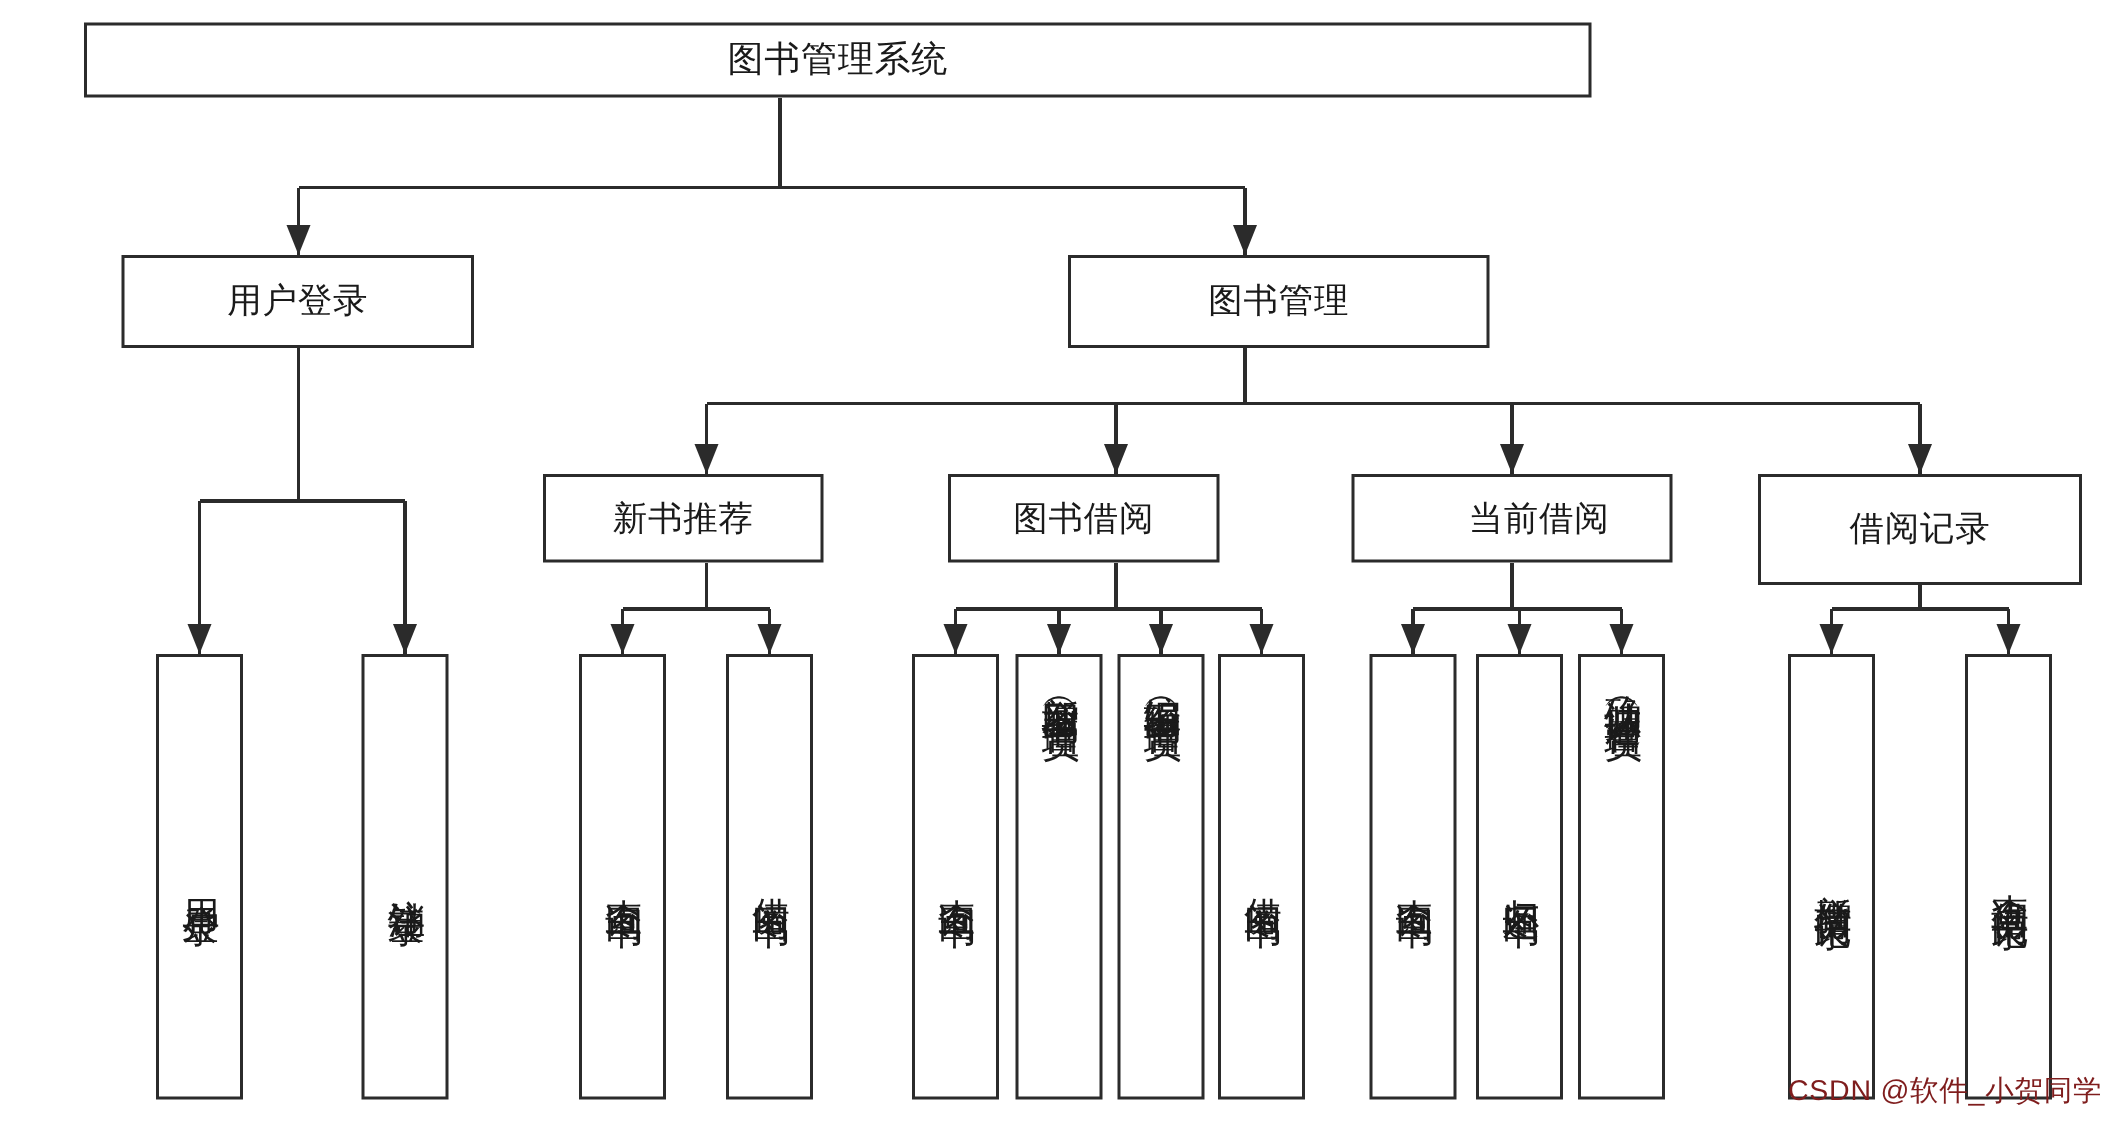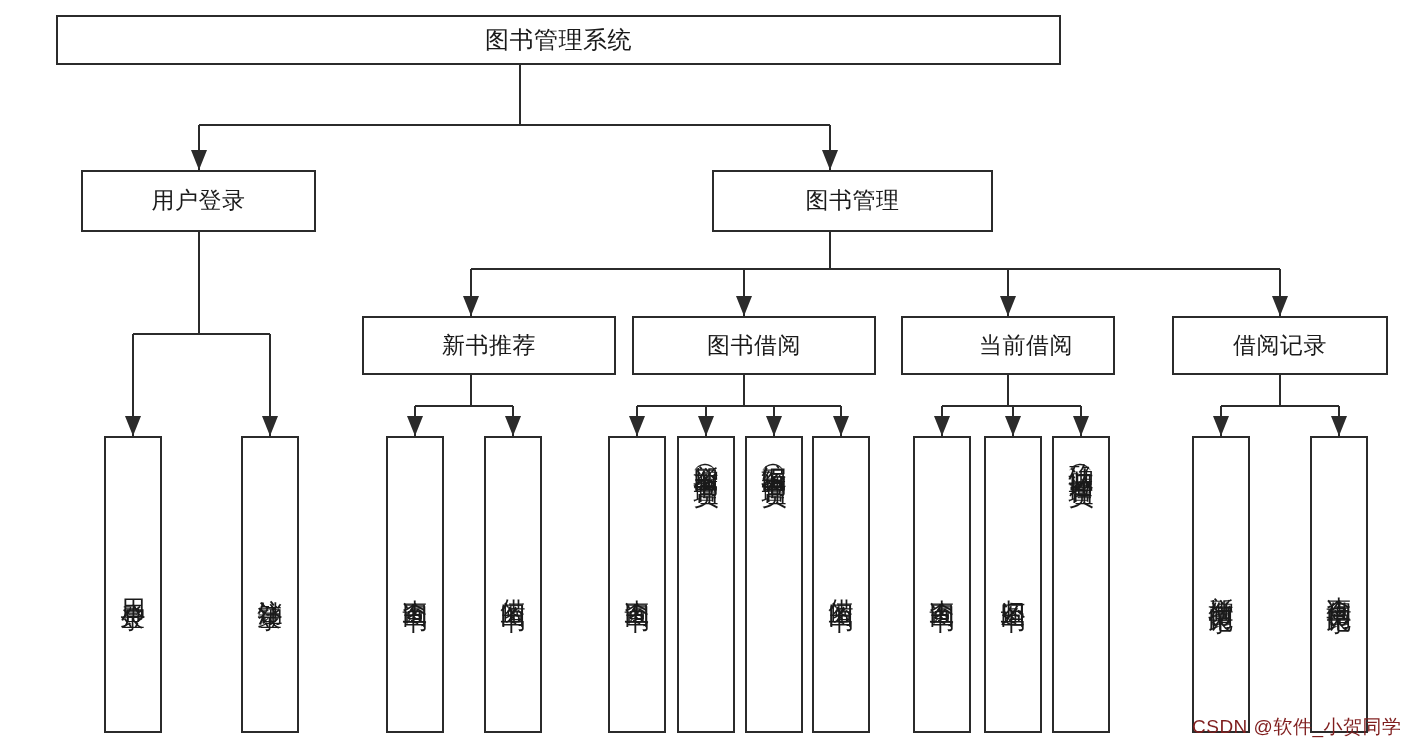--- a/index.html
+++ b/index.html
@@ -134,30 +134,30 @@
   <div id="nodes">
       <div class="node horizontal root" style="left: 17px; top: 15px; width: 1005px; height: 50px; margin-left: 39px;">
         <span class="node-label">图书管理系统</span>
       </div>
       <div class="node horizontal" style="left: 81px; top: 170px; width: 235px; height: 62px;">
         <span class="node-label">用户登录</span>
       </div>
       <div class="node horizontal" style="left: 712px; top: 170px; width: 281px; height: 62px;">
         <span class="node-label">图书管理</span>
       </div>
-      <div class="node horizontal" style="left: 362px; top: 316px; width: 254px; height: 59px;">
+      <div class="node horizontal" style="left: 362px; top: 316px; width: 187px; height: 59px;">
         <span class="node-label">新书推荐</span>
       </div>
-      <div class="node horizontal" style="left: 632px; top: 316px; width: 244px; height: 59px;">
+      <div class="node horizontal" style="left: 632px; top: 316px; width: 181px; height: 59px;">
         <span class="node-label">图书借阅</span>
       </div>
       <div class="node horizontal" style="left: 901px; top: 316px; width: 214px; height: 59px; padding-left: 36px;">
         <span class="node-label">当前借阅</span>
       </div>
-      <div class="node horizontal" style="left: 1172px; top: 316px; width: 216px; height: 59px;">
+      <div class="node horizontal" style="left: 1172px; top: 316px; width: 216px; height: 74px;">
         <span class="node-label">借阅记录</span>
       </div>
       <div class="node vertical centered" style="left: 104px; top: 436px; width: 58px; height: 297px;">
         <span class="node-label">用户登录</span>
       </div>
       <div class="node vertical centered" style="left: 241px; top: 436px; width: 58px; height: 297px;">
         <span class="node-label">注销登录</span>
       </div>
       <div class="node vertical centered" style="left: 386px; top: 436px; width: 58px; height: 297px;">
         <span class="node-label">查询图书</span>

